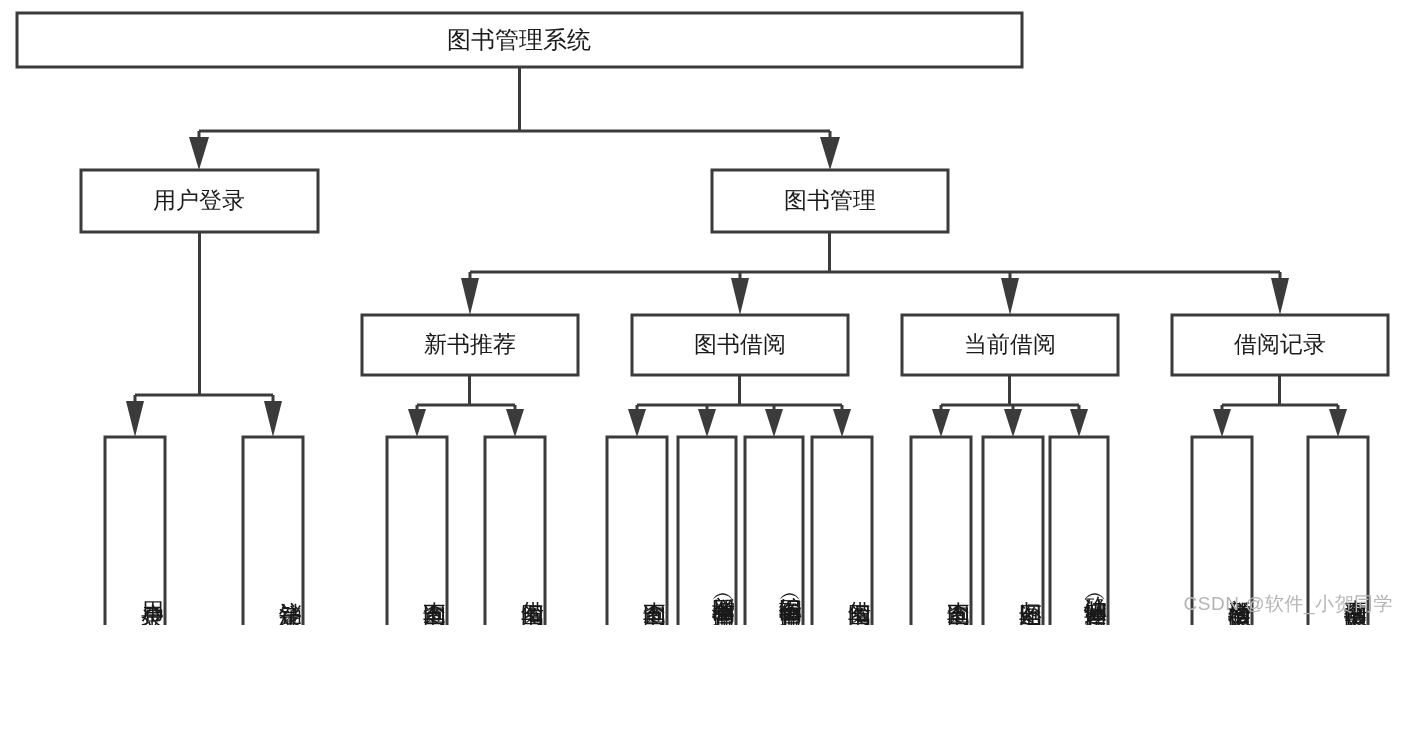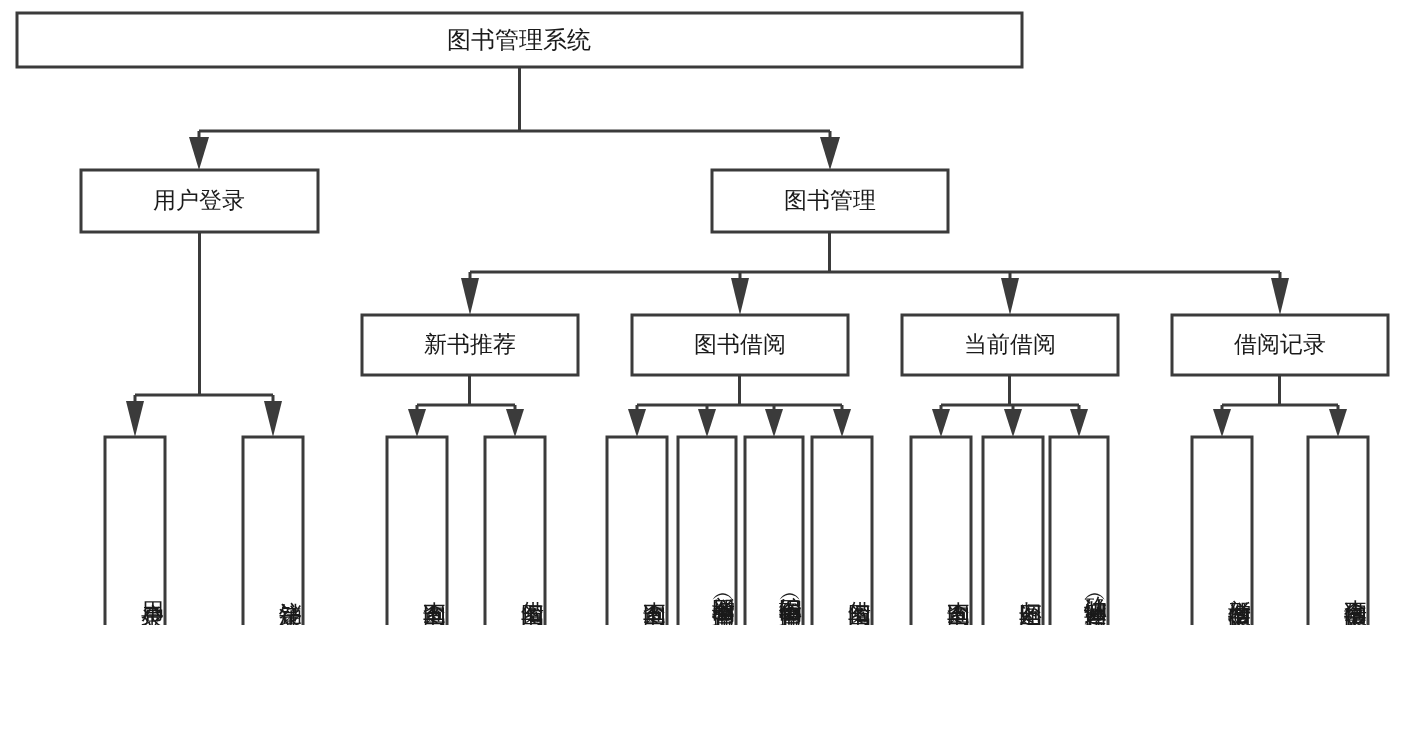--- a/index.html
+++ b/index.html
@@ -221,14 +221,15 @@
       <div class="leaf-label" style="left: 678px; top: 451px; width: 58px; height: 272px;">新增图书（管理员）</div>
       <div class="leaf-label" style="left: 745px; top: 451px; width: 58px; height: 272px;">编辑图书（管理员）</div>
       <div class="leaf-label" style="left: 812px; top: 451px; width: 60px; height: 272px;">借阅图书</div>
       <div class="leaf-label" style="left: 911px; top: 451px; width: 60px; height: 272px;">查询图书</div>
       <div class="leaf-label" style="left: 983px; top: 451px; width: 60px; height: 272px;">归还图书</div>
       <div class="leaf-label" style="left: 1050px; top: 451px; width: 58px; height: 272px;">确认归还（管理员）</div>
       <div class="leaf-label" style="left: 1192px; top: 451px; width: 60px; height: 272px;">新增借阅记录</div>
       <div class="leaf-label" style="left: 1308px; top: 451px; width: 60px; height: 272px;">查询借阅记录</div>
     </div>
 
+  <div class="watermark">CSDN @软件_小贺同学</div>
 
 </div>
 
 </body></html>

